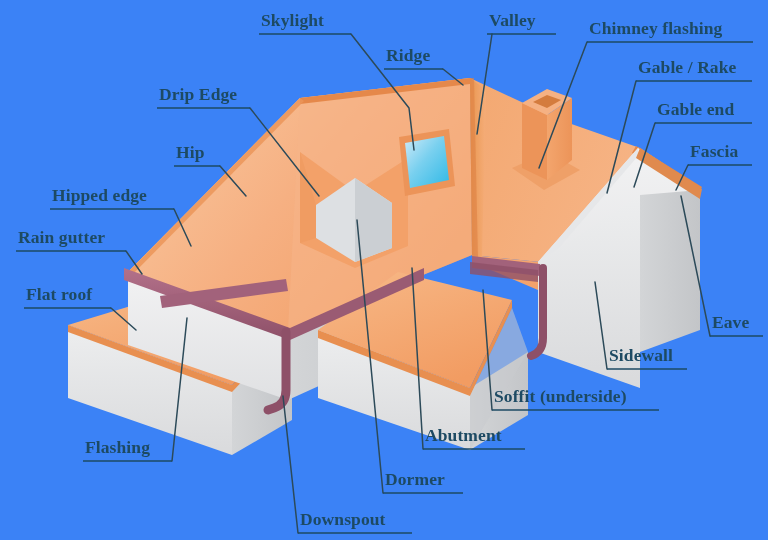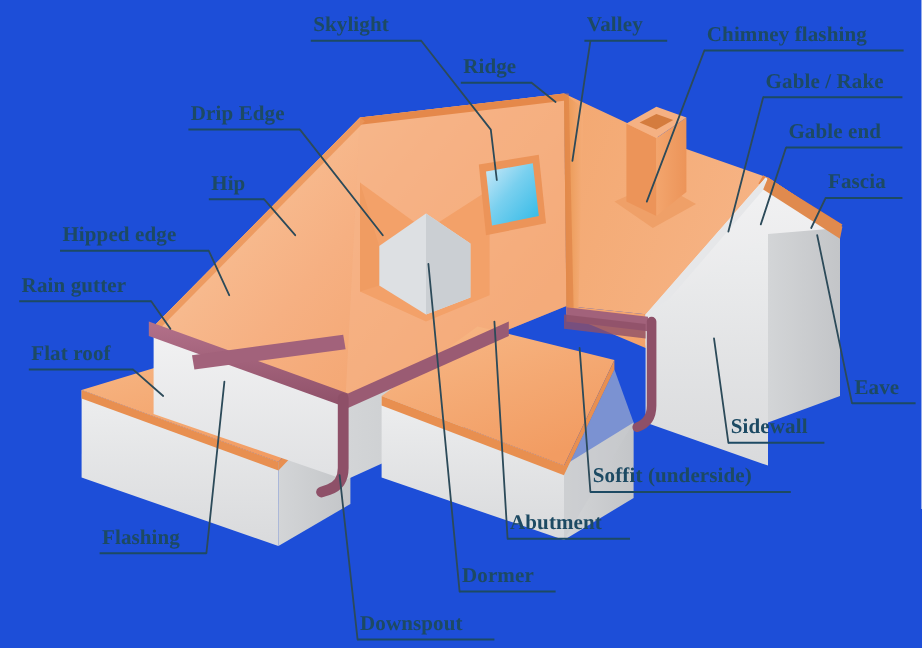--- a/index.html
+++ b/index.html
@@ -8,21 +8,21 @@
     padding: 0;
     background: #ffffff;
   }
   body {
     font-family: "Liberation Serif", "DejaVu Serif", serif;
   }
   #stage {
     position: relative;
     width: 768px;
     height: 540px;
-    background: #1d4ed8;
+    background: #3b82f6;
     overflow: hidden;
   }
   #diagram-svg {
     position: absolute;
     left: 0;
     top: 0;
     width: 768px;
     height: 540px;
   }
   .label-text {

